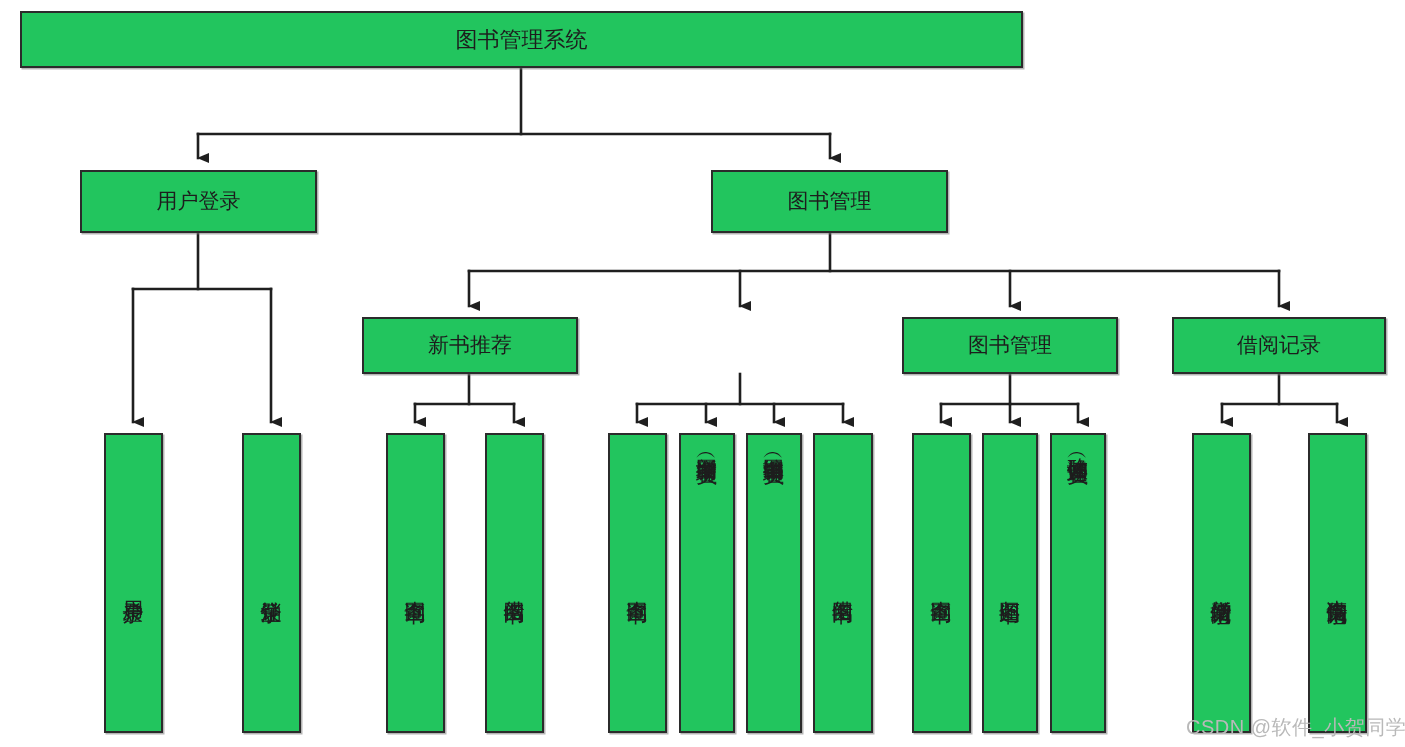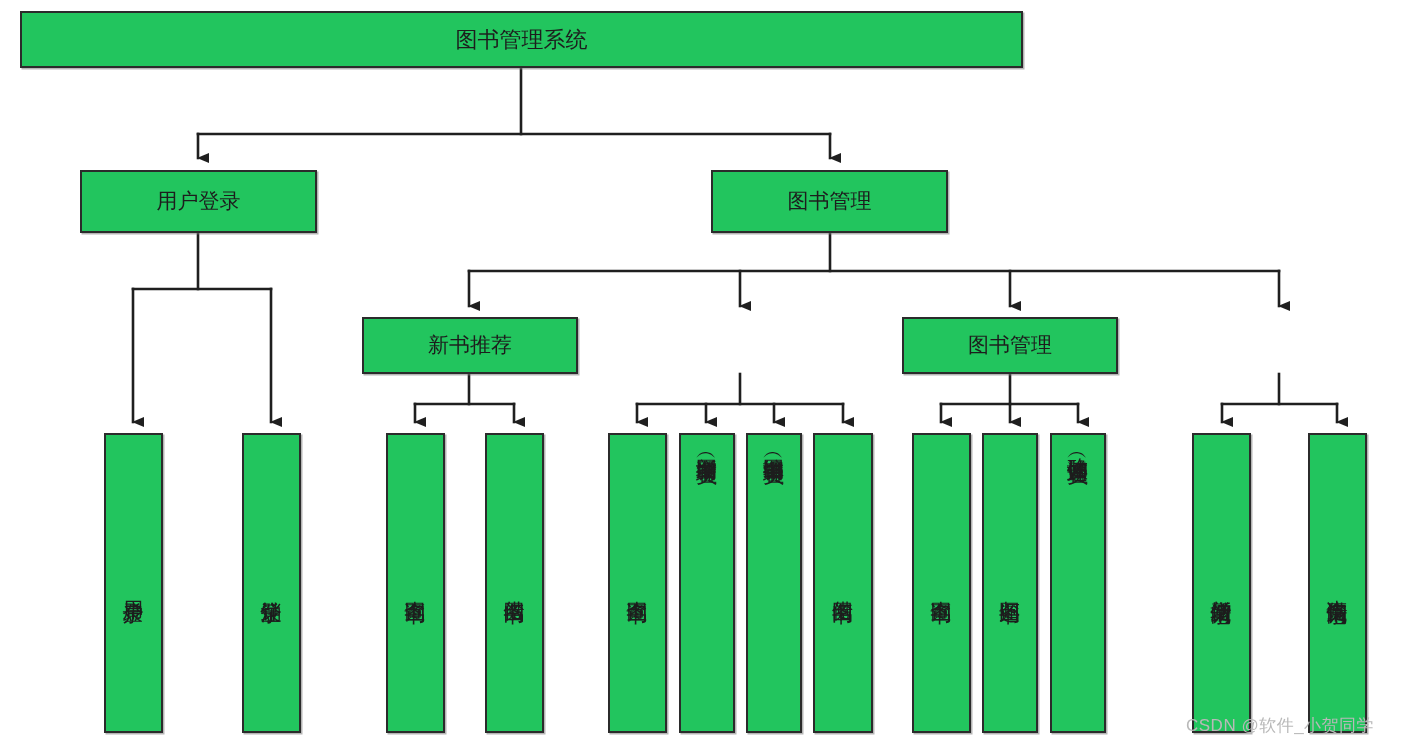--- a/index.html
+++ b/index.html
@@ -58,21 +58,21 @@
     letter-spacing: 1px;
     line-height: 1.0;
   }
   .node.vert.mid .label {
     align-self: center;
   }
   .watermark {
     position: absolute;
     left: 1186px;
     top: 714px;
-    font-size: 17px;
+    font-size: 20px;
     color: #b9b9b9;
     white-space: nowrap;
     letter-spacing: 0.5px;
   }
 </style>
 </head>
 <body>
 
 <div id="canvas">
 
@@ -140,20 +140,23 @@
 
   <div class="node horiz" style="left:711px; top:170px; width:237px; height:63px;">
     <span class="label">图书管理</span>
   </div>
 
 
   <div class="node horiz" style="left:902px; top:317px; width:216px; height:57px;">
     <span class="label">图书管理</span>
   </div>
 
+  <div class="node horiz" style="left:1172px; top:317px; width:214px; height:57px;">
+    <span class="label">借阅记录</span>
+  </div>
 
   <div class="node vert mid" style="left:104px; top:433px; width:59px; height:300px;">
     <span class="label">用户登录</span>
   </div>
 
   <div class="node vert mid" style="left:242px; top:433px; width:59px; height:300px;">
     <span class="label">注销登录</span>
   </div>
 
   <div class="node vert mid" style="left:386px; top:433px; width:59px; height:300px;">

